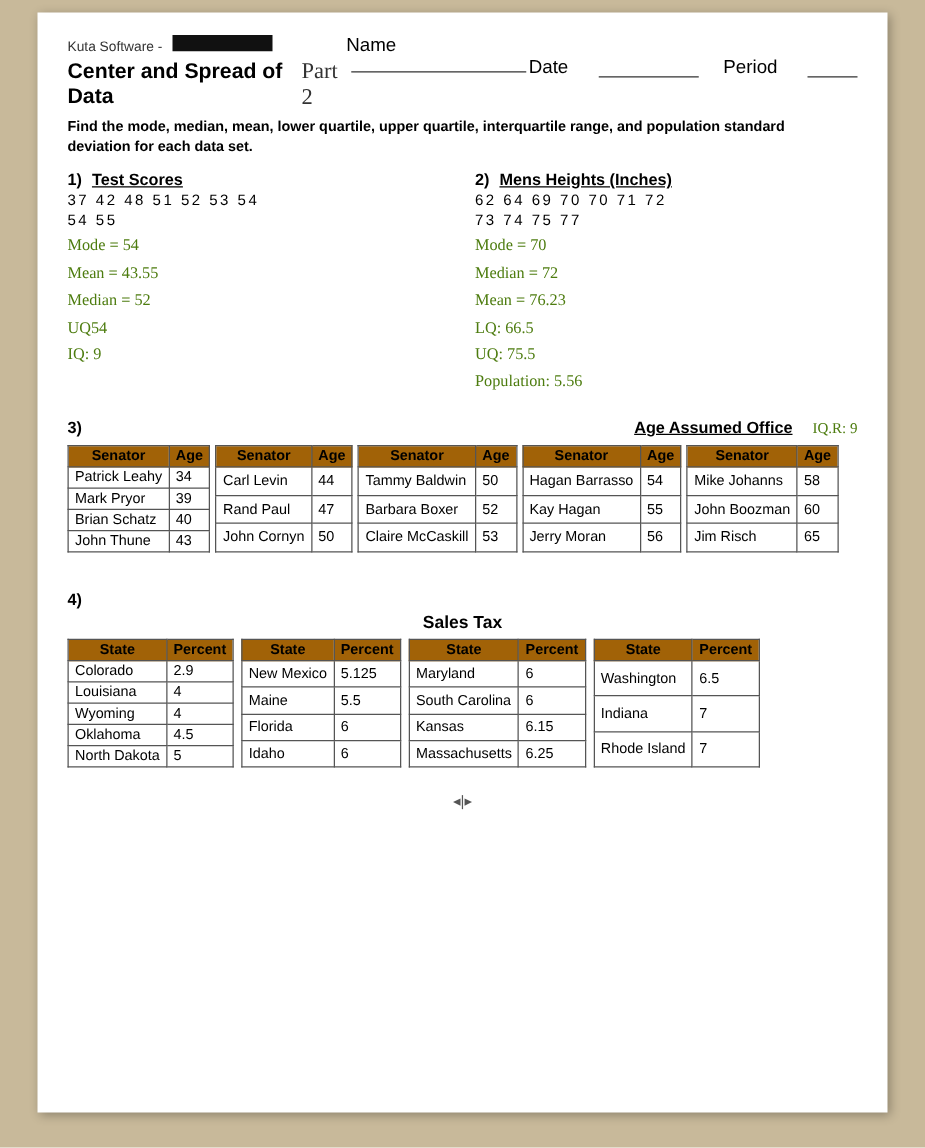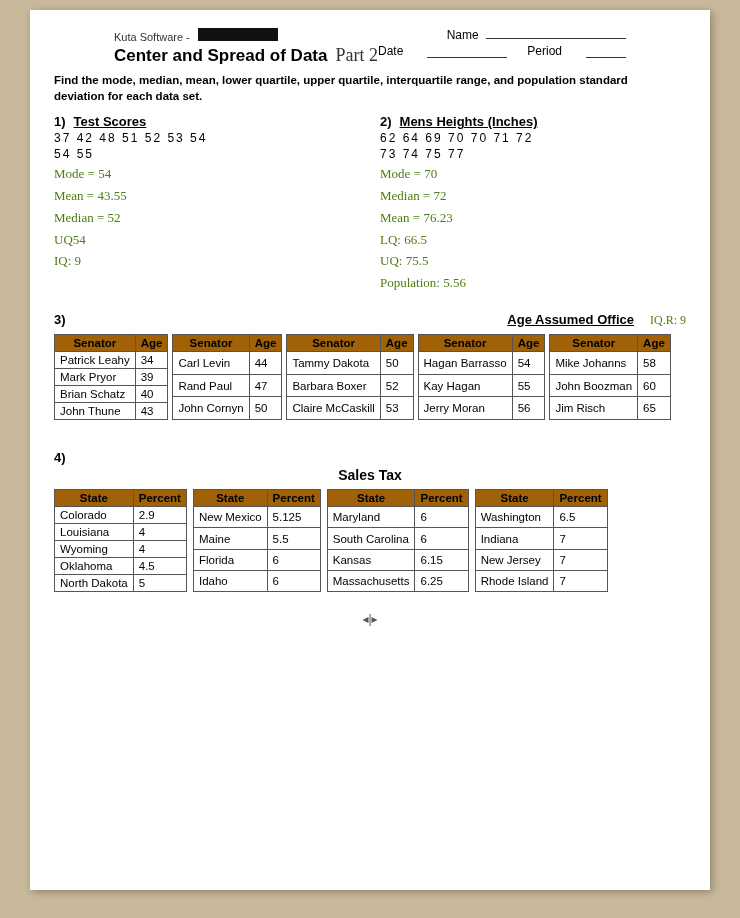--- a/index.html
+++ b/index.html
@@ -140,23 +140,23 @@
       gap: 6px;
     }
     .header-block {
       display: flex;
       justify-content: center;
       align-items: flex-start;
       margin-bottom: 4px;
     }
     .name-date-period {
       display: flex;
-      flex-direction: column;
+      flex-direction: row;
       align-items: flex-end;
-      font-size: 12px;
+      font-size: 15px;
       gap: 2px;
     }
     .date-period-inline {
       display: flex;
       gap: 20px;
     }
     .page-indicator {
       text-align: center;
       font-size: 12px;
       margin-top: 20px;
@@ -292,21 +292,21 @@
 
       <table class="data-table">
         <thead>
           <tr>
             <th>Senator</th>
             <th>Age</th>
           </tr>
         </thead>
         <tbody>
           <tr>
-              <td>Tammy Dakota</td>
+              <td>Tammy Baldwin</td>
               <td>50</td>
             </tr>
           <tr>
               <td>Barbara Boxer</td>
               <td>52</td>
             </tr>
           <tr>
               <td>Claire McCaskill</td>
               <td>53</td>
             </tr>
@@ -463,24 +463,20 @@
         <tbody>
           <tr>
               <td>Washington</td>
               <td>6.5</td>
             </tr>
           <tr>
               <td>Indiana</td>
               <td>7</td>
             </tr>
           <tr>
-              <td>New Jersey</td>
-              <td>7</td>
-            </tr>
-          <tr>
               <td>Rhode Island</td>
               <td>7</td>
             </tr>
         </tbody>
       </table>
     </div>
   </div>
 
   <div class="page-indicator">◂|▸</div>
 

